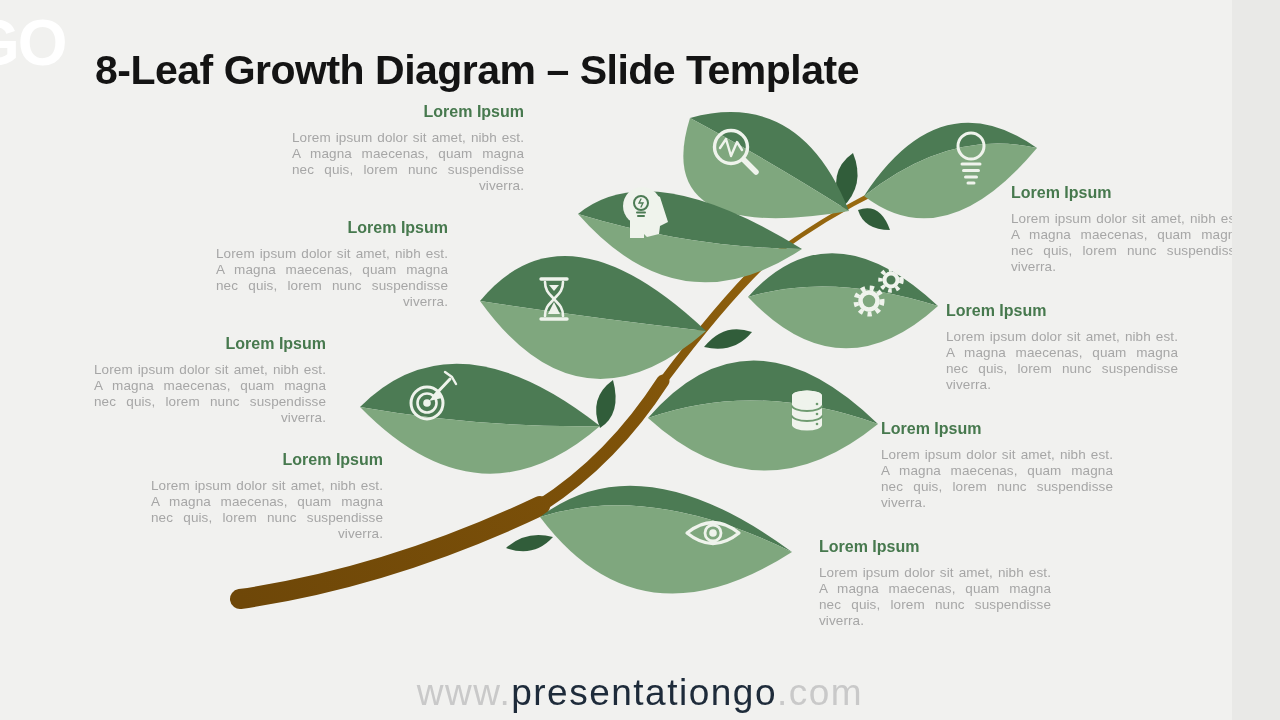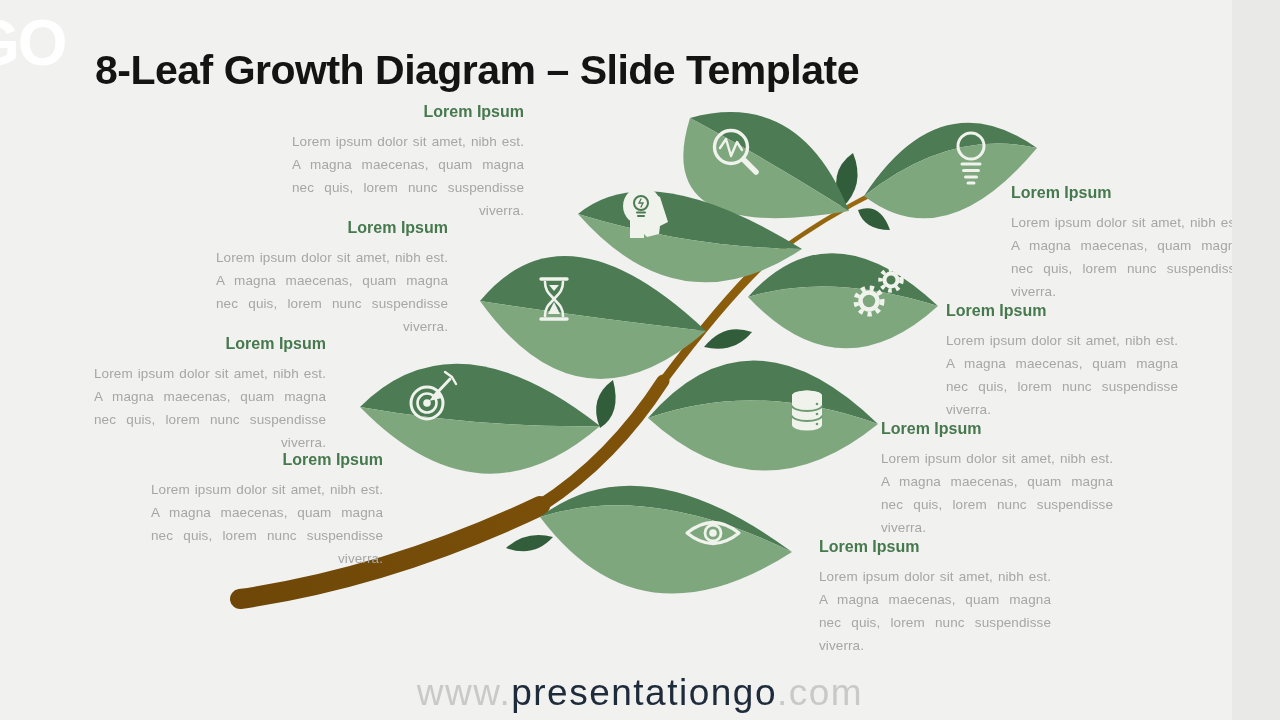--- a/index.html
+++ b/index.html
@@ -12,21 +12,21 @@
         letter-spacing:-2px;color:#ffffff;}
   .title{position:absolute;left:95px;top:20px;font-size:41px;font-weight:bold;
          color:#141414;letter-spacing:-0.5px;white-space:nowrap;}
 
   
   .plant{position:absolute;left:0;top:0;}
 
   
   .block{position:absolute;width:232px;}
   .block h2{margin:0 0 9px 0;font-size:16px;font-weight:bold;color:#47794E;line-height:1.15;}
-  .block p{margin:0;font-size:13.5px;line-height:23px;color:#a6a6a6;
+  .block p{margin:0;font-size:13.5px;line-height:16px;color:#a6a6a6;
            text-align:justify;letter-spacing:0.1px;}
   .block.left h2{text-align:right;}
   .block.left p{text-align-last:right;}
   .block.right h2{text-align:left;}
   .block.right p{text-align-last:left;}
 
   .b1{left:292px;top:103px;}
   .b2{left:216px;top:219px;}
   .b3{left:94px;top:335px;}
   .b4{left:151px;top:451px;}

